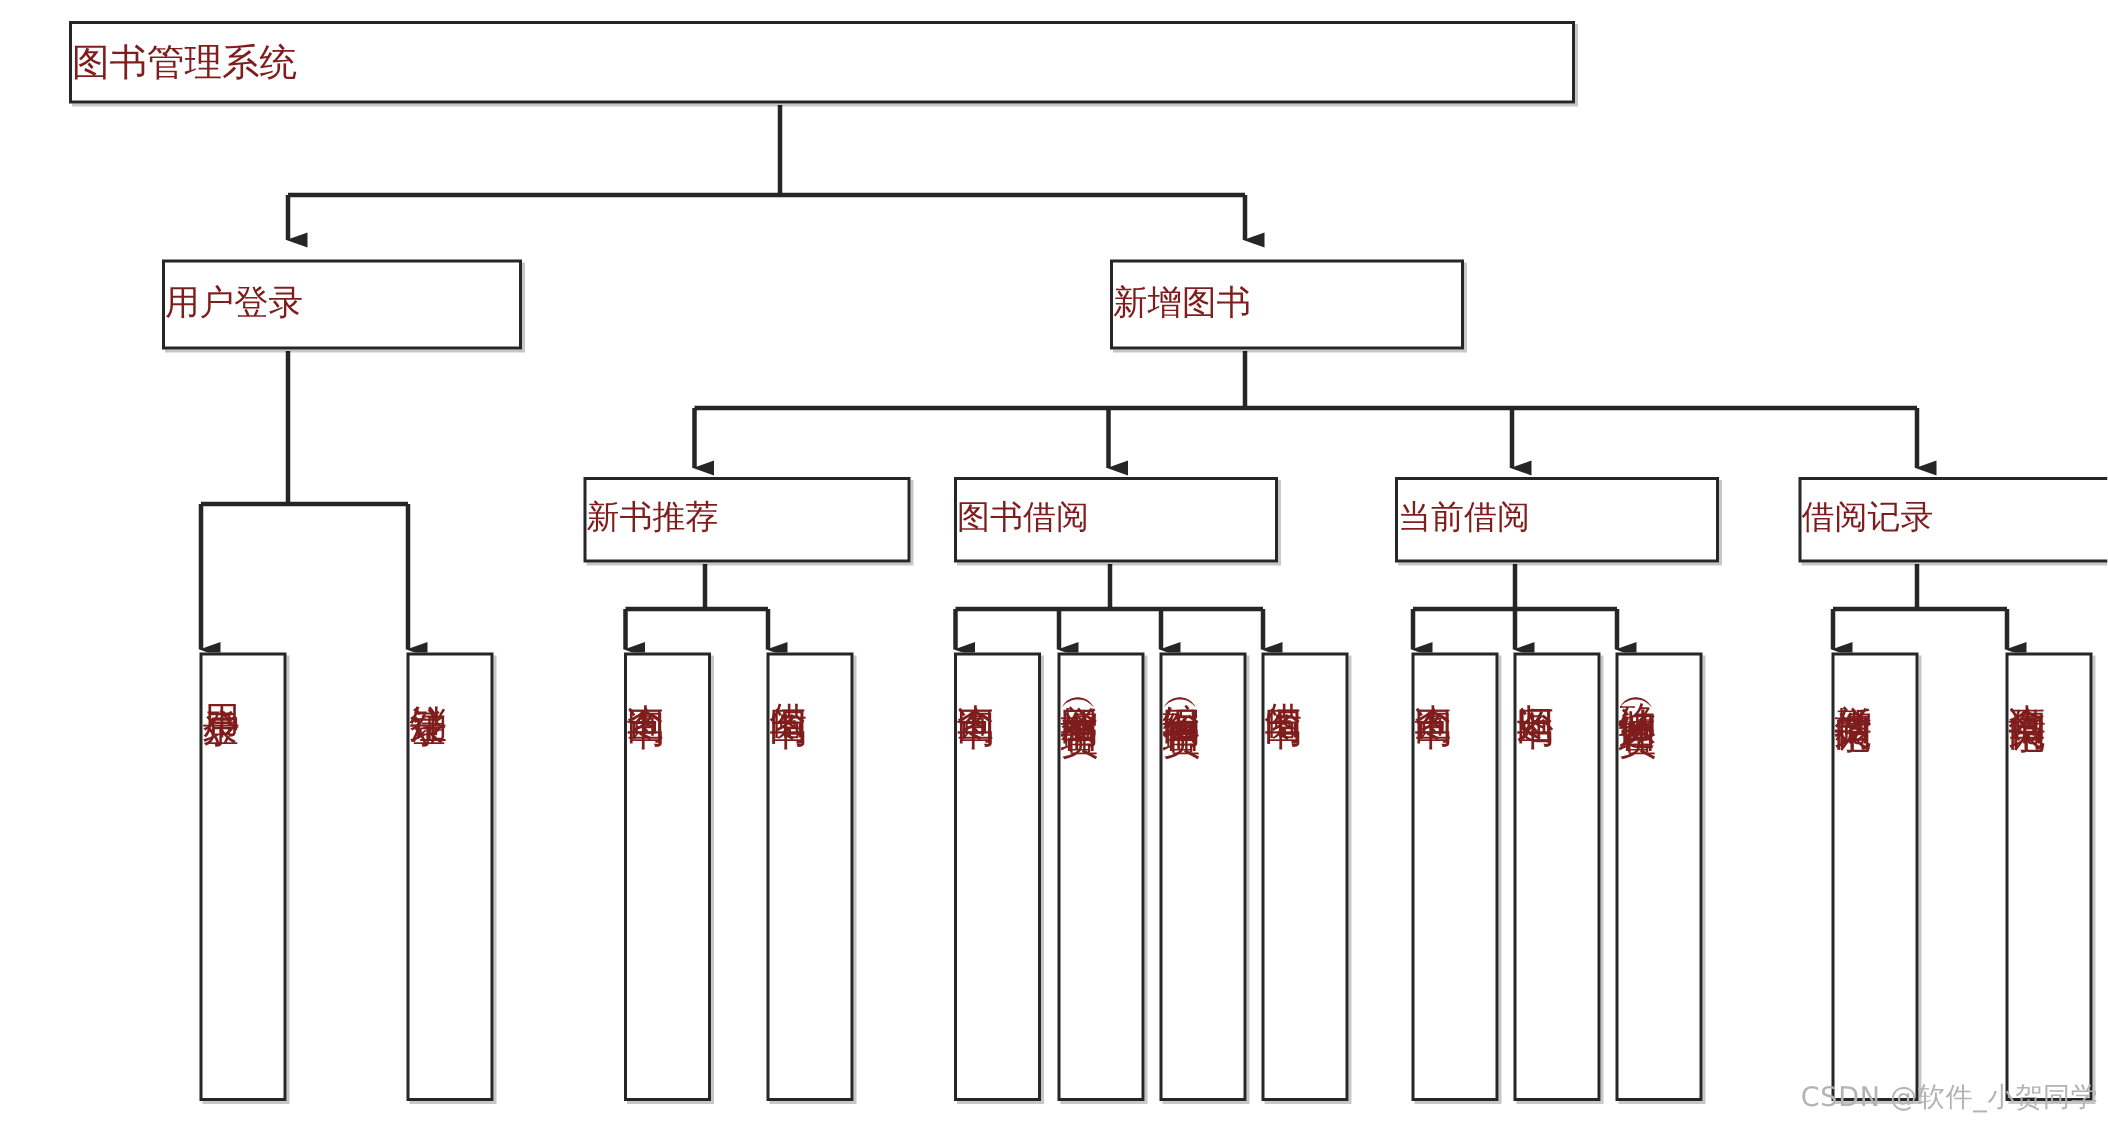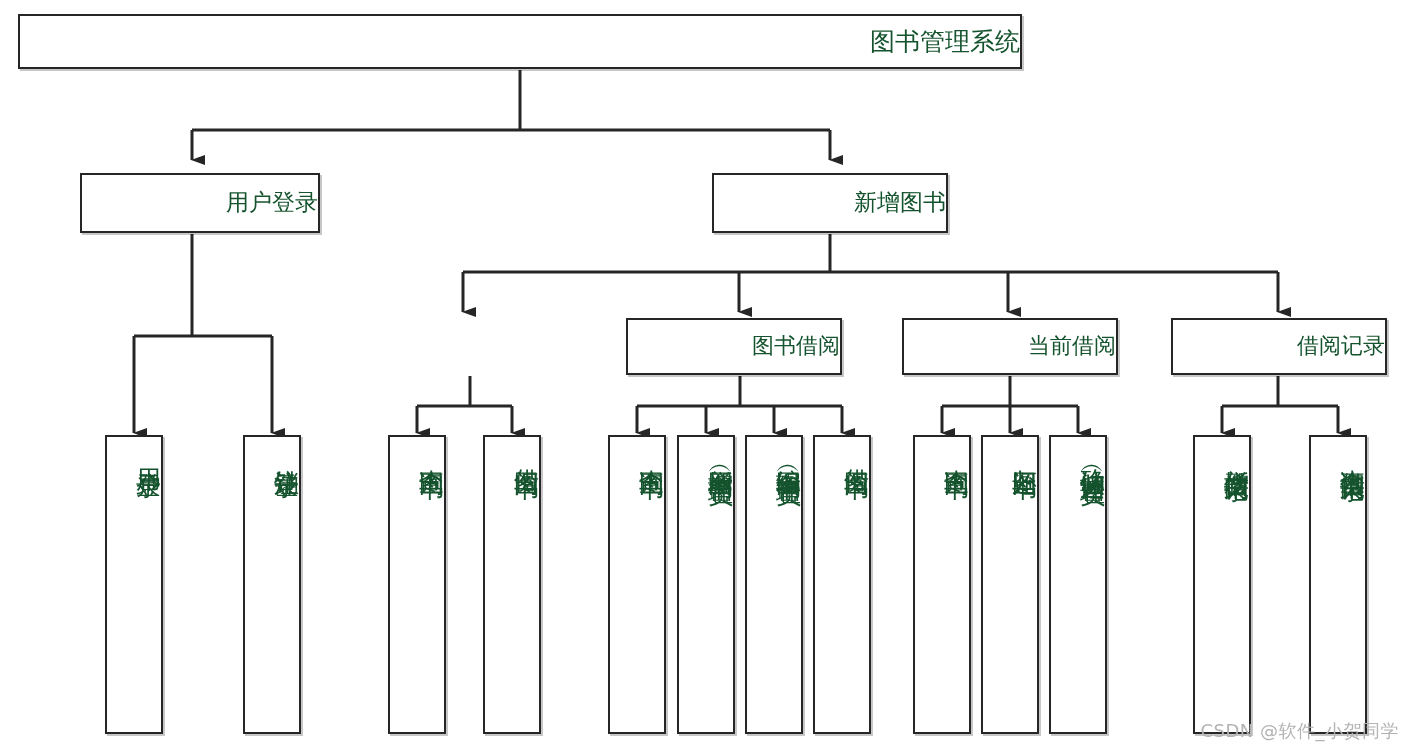--- a/index.html
+++ b/index.html
@@ -25,23 +25,24 @@
     height: 747px;
     pointer-events: none;
   }
   .node {
     position: absolute;
     box-sizing: border-box;
     background: #ffffff;
     border: 2px solid #262626;
     display: flex;
     align-items: center;
-    justify-content: flex-end;
-    color: #14532d;
+    justify-content: flex-start;
+    color: #7f1d1d;
     box-shadow: 2px 2px 0 rgba(0,0,0,0.22);
+    margin-left: 28px;
   }
   .node .label {
     display: block;
     text-align: center;
     line-height: 1.28;
     white-space: nowrap;
   }
   .node.root .label   { font-size: 25px; }
   .node.lvl2 .label   { font-size: 23px; }
   .node.lvl3 .label   { font-size: 22px; }
@@ -127,21 +128,24 @@
     <span class="label">图书管理系统</span>
   </div>
 
   <div class="node lvl2" style="left:80px; top:173px; width:240px; height:60px;">
     <span class="label">用户登录</span>
   </div>
   <div class="node lvl2" style="left:712px; top:173px; width:236px; height:60px;">
     <span class="label">新增图书</span>
   </div>
 
-  <div class="node lvl3" style="left:626px; top:318px; width:216px; height:57px;">
+  <div class="node lvl3" style="left:361px; top:318px; width:218px; height:57px;">
+    <span class="label">新书推荐</span>
+  </div>
+  <div class="node lvl3" style="left:608px; top:318px; width:216px; height:57px;">
     <span class="label">图书借阅</span>
   </div>
   <div class="node lvl3" style="left:1171px; top:318px; width:216px; height:57px;">
     <span class="label">借阅记录</span>
   </div>
   <div class="node lvl3" style="left:902px; top:318px; width:216px; height:57px;">
     <span class="label">当前借阅</span>
   </div>
 
   <div class="node leaf" style="left:105px; top:435px; width:58px; height:299px;">

